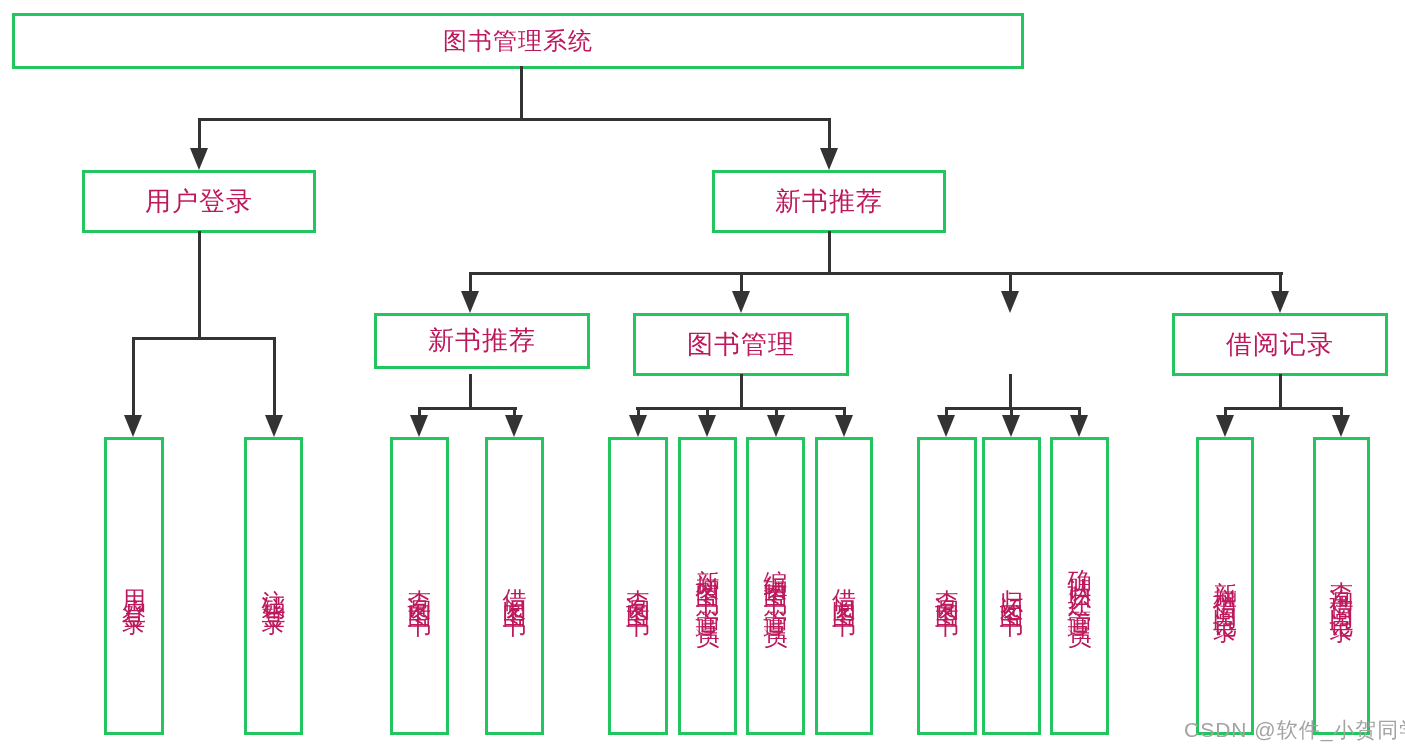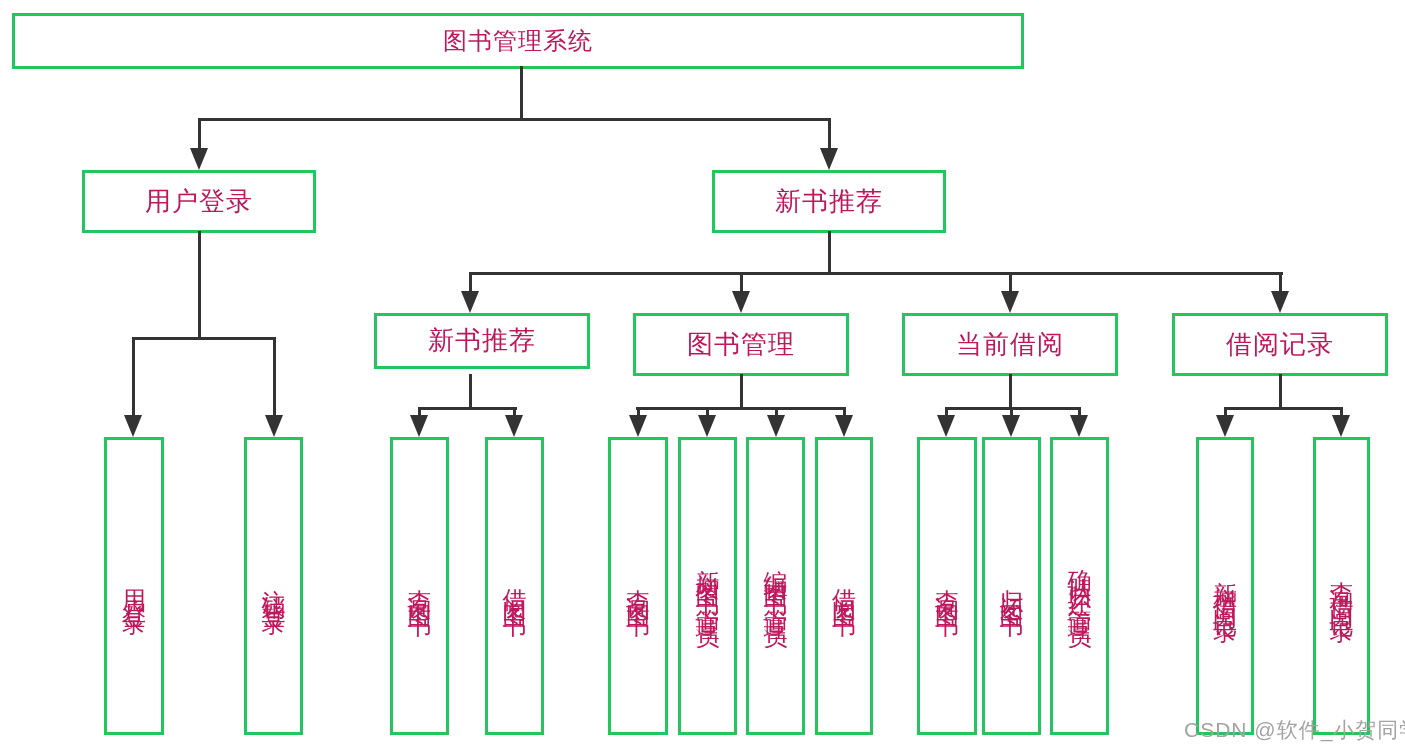--- a/index.html
+++ b/index.html
@@ -60,21 +60,20 @@
   <div class="box" style="left:12px;top:13px;width:1012px;height:56px">图书管理系统</div>
 
   <div class="box lvl2" style="left:82px;top:170px;width:234px;height:63px">用户登录</div>
 
   <div class="box lvl2" style="left:712px;top:170px;width:234px;height:63px">新书推荐</div>
 
   <div class="box lvl3" style="left:374px;top:313px;width:216px;height:56px">新书推荐</div>
 
   <div class="box lvl3" style="left:633px;top:313px;width:216px;height:63px">图书管理</div>
 
-  <div class="box lvl3" style="left:902px;top:313px;width:216px;height:63px">当前借阅</div>
 
   <div class="box lvl3" style="left:1172px;top:313px;width:216px;height:63px">借阅记录</div>
 
   <div class="box vbox" style="left:104px;top:437px;width:60px;height:298px">用户登录</div>
   <div class="box vbox" style="left:244px;top:437px;width:59px;height:298px">注销登录</div>
 
   <div class="box vbox" style="left:390px;top:437px;width:59px;height:298px">查询图书</div>
   <div class="box vbox" style="left:485px;top:437px;width:59px;height:298px">借阅图书</div>
 
   <div class="box vbox" style="left:608px;top:437px;width:60px;height:298px">查询图书</div>

